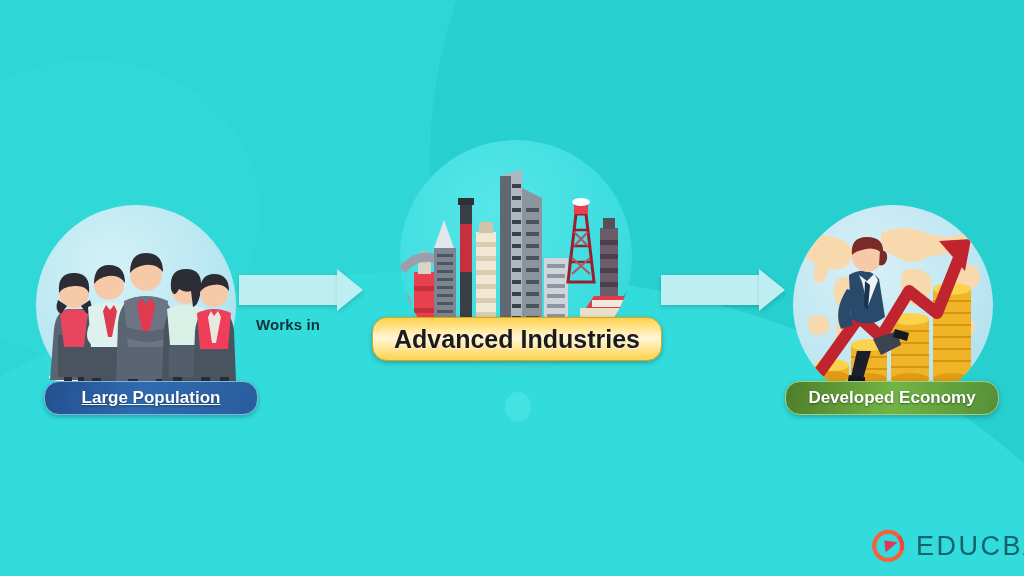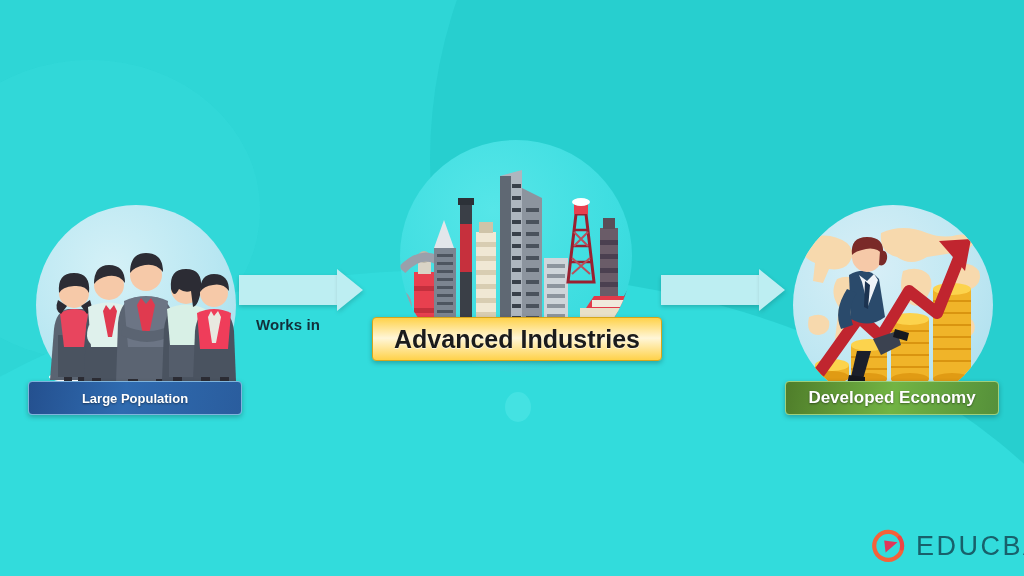--- a/index.html
+++ b/index.html
@@ -52,21 +52,21 @@
     position: absolute;
     border-radius: 50%;
   }
 
   
   .pill {
     position: absolute;
     display: flex;
     align-items: center;
     justify-content: center;
-    border-radius: 4px;
+    border-radius: 15px;
     box-shadow: 0 2px 5px rgba(0,0,0,.25);
     white-space: nowrap;
   }
   .pill-blue {
     background: linear-gradient(100deg,#24508f 0%,#2f6bb0 45%,#2a5d9e 100%);
     border: 1px solid #7fb4dd;
     color: #ffffff;
     font-weight: bold;
     text-shadow: 0 1px 2px rgba(0,0,0,.45);
   }
@@ -190,21 +190,21 @@
         <path d="M165 176 L167 126 Q169 108 180 106 L193 106 Q204 108 206 126 L208 176 Z" fill="#4a5360"></path>
         <path d="M169 108 q17 -8 34 0 l-3 36 h-28z" fill="#ef3d5a"></path>
         <path d="M183 106 l3 5 l4 -5 l3 6 l-5 26 l-4 0 l-4 -26z" fill="#e8e8e0"></path>
         <circle cx="186" cy="88" r="14" fill="#f6c9a8"></circle>
         <path d="M172 87 q0 -18 14 -18 q15 0 15 17 q-6 -8 -16 -6 q-9 1 -13 7z" fill="#2c2c34"></path>
         <rect x="173" y="172" width="9" height="6" fill="#2c2c34"></rect>
         <rect x="192" y="172" width="9" height="6" fill="#2c2c34"></rect>
       </g>
     </svg>
 
-    <div class="pill pill-blue" style="left:0px; top:176px; width:212px; height:32px; font-size:13px;">Large Population</div>
+    <div class="pill pill-blue" style="left:16px; top:176px; width:212px; height:32px; font-size:17px;text-decoration:underline;">Large Population</div>
   </div>
 
   <div class="node" style="left:372px; top:140px; width:288px; height:225px;">
 
     <div class="circle-bg" style="left:28px; top:0; width:232px; height:232px;
          background: radial-gradient(circle at 40% 30%, #56e6e8 0%, #3ddde0 60%, #2fd2d6 100%);"></div>
 
     <svg width="288" height="200" viewBox="0 0 288 200" style="position:absolute;left:0;top:22px;">
       <defs>
         <clipPath id="circClip">

